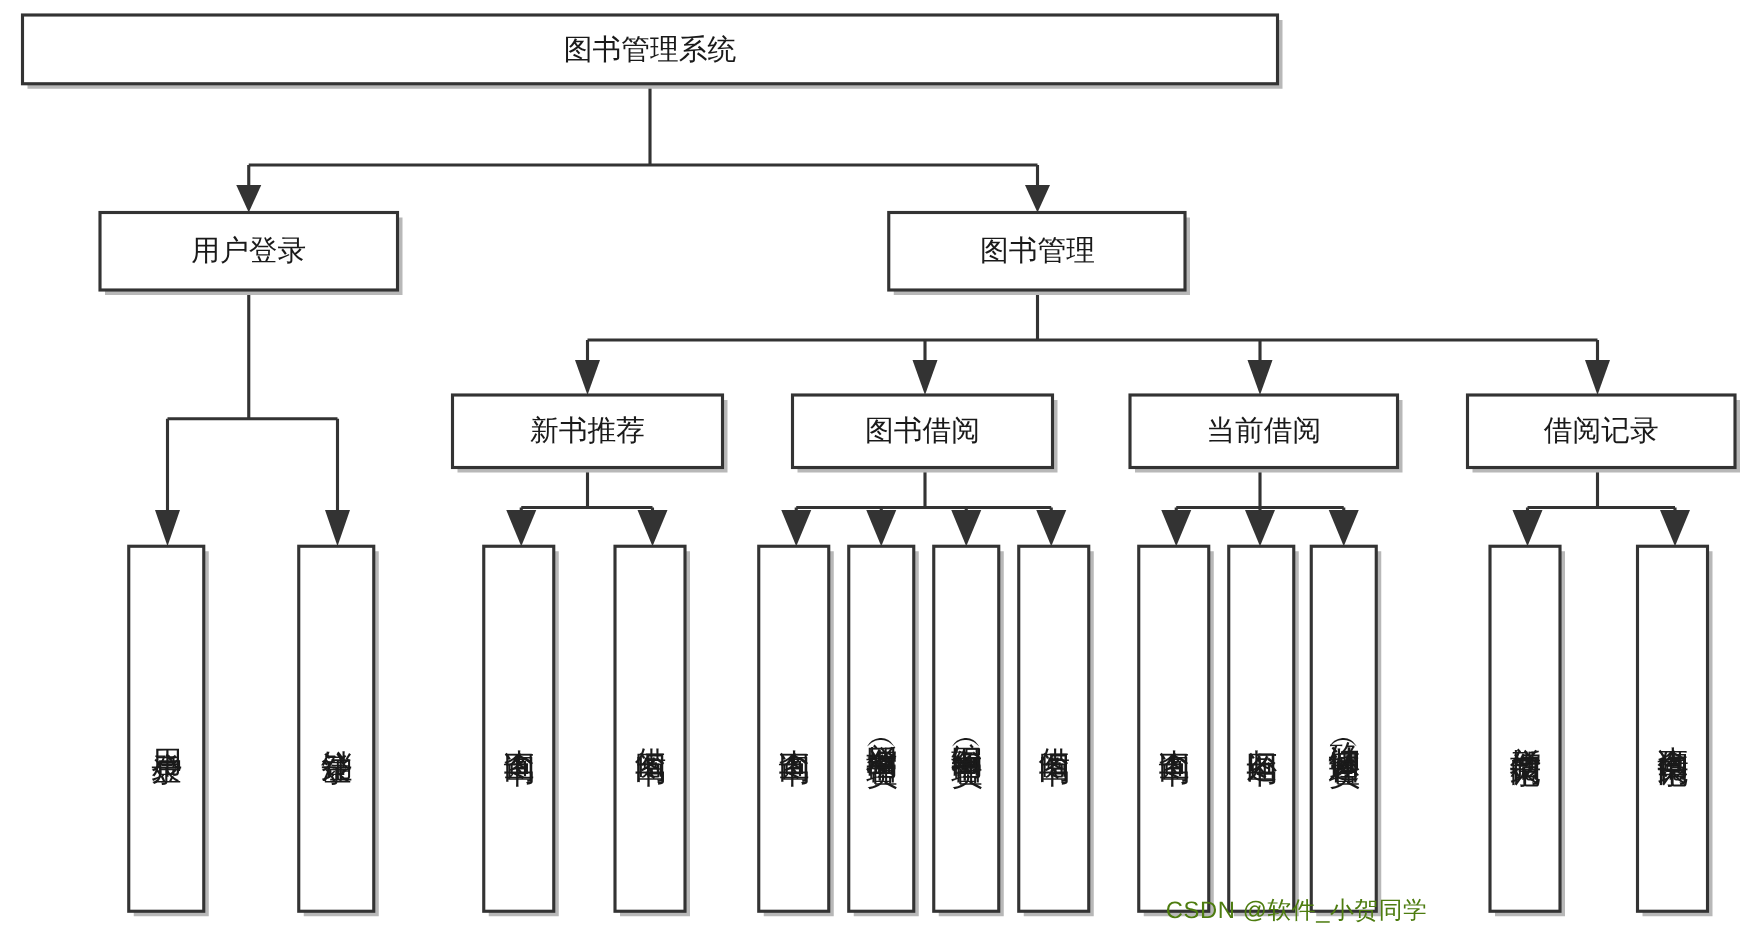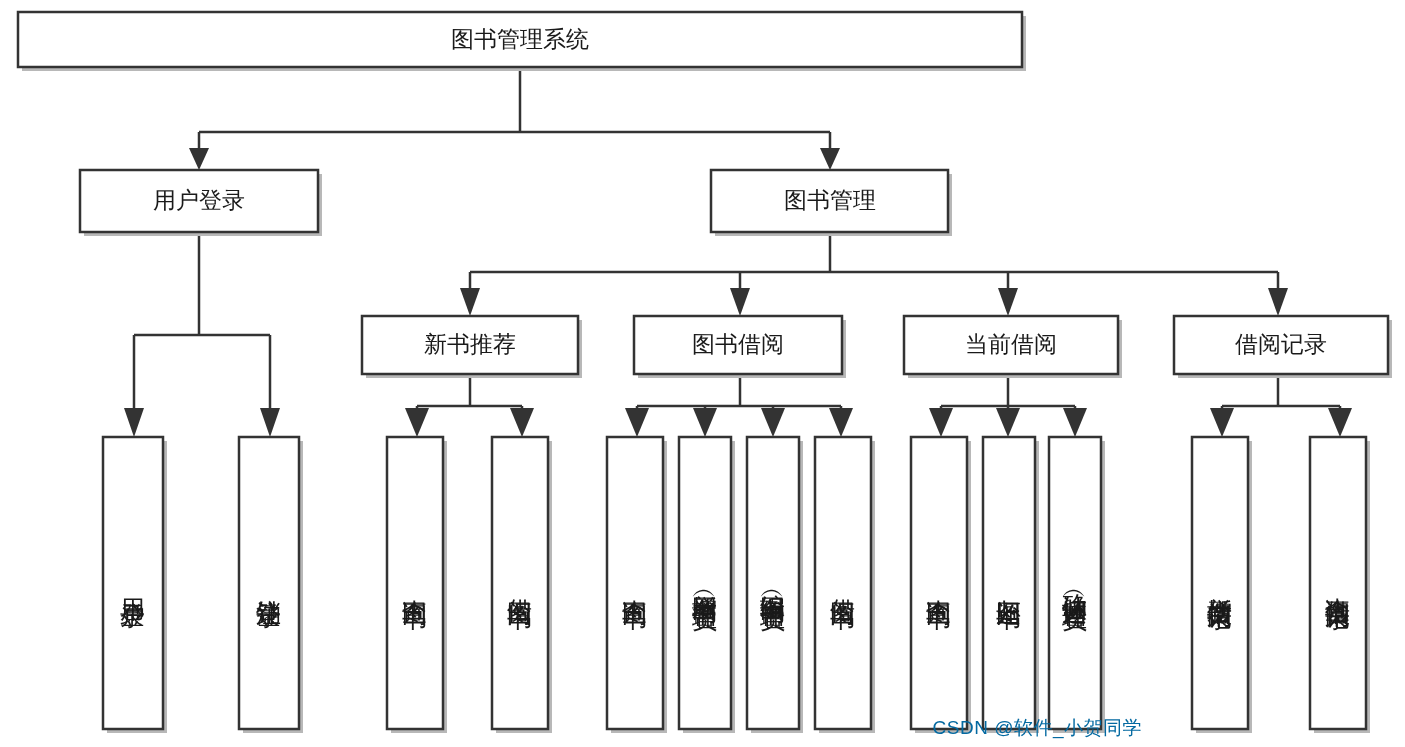--- a/index.html
+++ b/index.html
@@ -64,21 +64,21 @@
     letter-spacing: 2px;
     text-align: center;
     white-space: nowrap;
   }
   #watermark {
     position: absolute;
     right: 12px;
     bottom: 6px;
     font-family: "Liberation Sans", "DejaVu Sans", sans-serif;
     font-size: 19px;
-    color: #0369a1;
+    color: #4d7c0f;
     letter-spacing: 0.5px;
     user-select: none;
   }
 </style>
 </head>
 <body>
 
 <div id="diagram-root">
 
   <svg width="1405" height="747" viewBox="0 0 1405 747" xmlns="http://www.w3.org/2000/svg">

